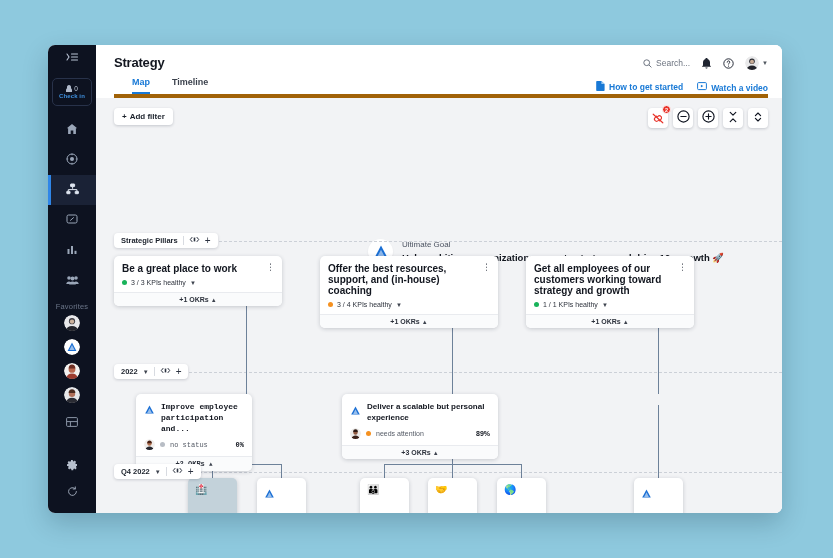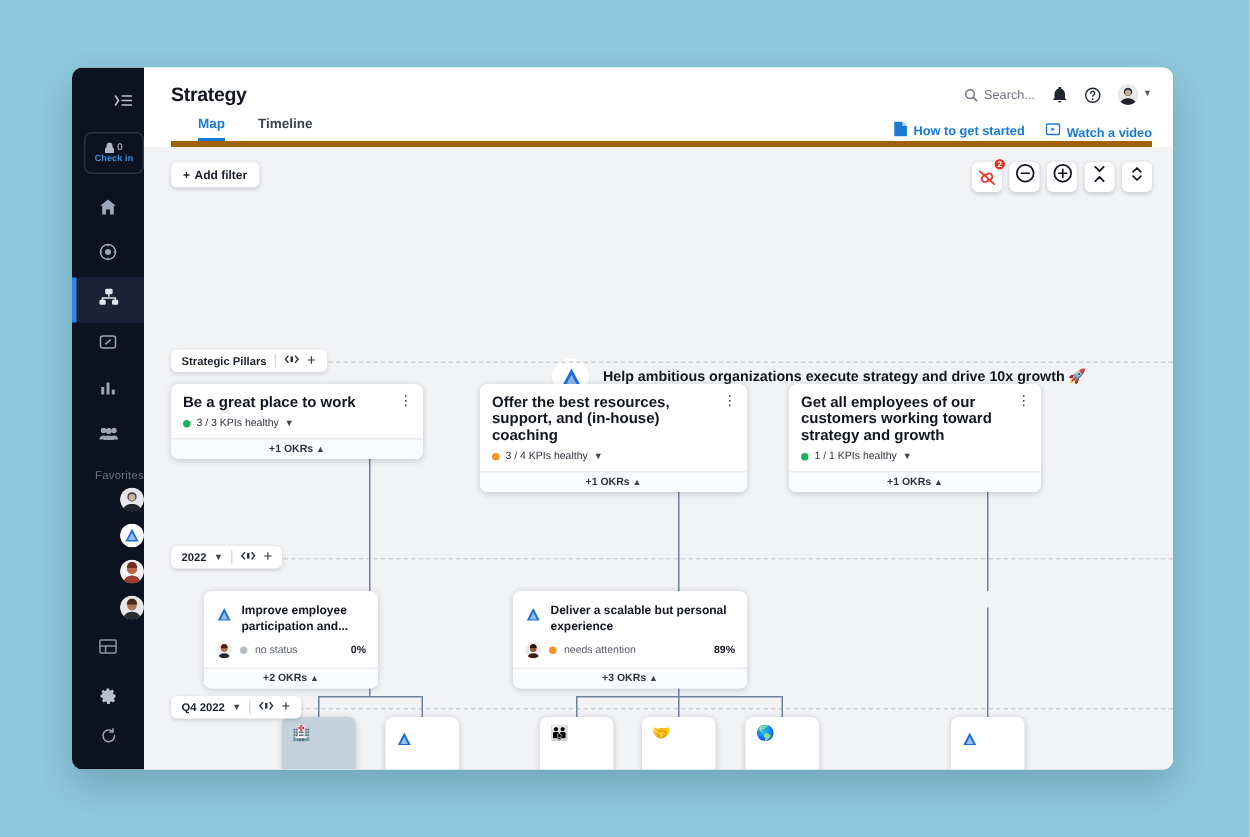--- a/index.html
+++ b/index.html
@@ -19,22 +19,22 @@
     background: #ffffff;
     box-shadow: 0 10px 26px rgba(10,30,50,.22);
     overflow: hidden;
     display: flex;
   }
 
   
   .sidebar {
     width: 48px; height: 100%;
     background: #0d1220;
-    display: flex; flex-direction: column; align-items: flex-end;
-    padding-top: 10px;
+    display: flex; flex-direction: column; align-items: center;
+    padding-top: 0;
     flex: 0 0 48px;
     position: relative;
   }
   .sb-top-icon {
     width: 28px; height: 24px; display:flex; align-items:center; justify-content:center;
     color:#b9c3d4; margin-bottom: 9px;
   }
   .checkin {
     width: 40px; height: 28px; border: 1px solid #28324a; border-radius: 5px;
     display: flex; flex-direction: column; align-items: center; justify-content: center;
@@ -435,20 +435,21 @@
         <div class="conn vline" style="left:562px; top:307px; height:73px;"></div>
 
         <div class="goal">
           <div class="goal-logo">
             <svg width="18" height="18" viewBox="0 0 18 18">
                 <path d="M9 2.6 15.6 15H2.4z" fill="#1a6fd4"></path>
                 <path d="M9 6.8 12.9 14H5.1z" fill="#fff" opacity=".5"></path>
               </svg>
           </div>
           <div>
+            <div class="goal-sub">Ultimate Goal</div>
             <div class="goal-title">Help ambitious organizations execute strategy and drive 10x growth 🚀</div>
           </div>
         </div>
 
         <div class="dashrow" style="top:143px;"></div>
         <div class="rowpill" style="left:18px; top:135px;">
           <span>Strategic Pillars</span>
           <span class="sep"></span>
           <span>
             <svg width="11" height="7" viewBox="0 0 11 7" fill="none" stroke="#2b3240" stroke-width="1" stroke-linecap="round">
@@ -516,21 +517,21 @@
           <span>
             <svg width="11" height="7" viewBox="0 0 11 7" fill="none" stroke="#2b3240" stroke-width="1" stroke-linecap="round">
                 <path d="M3 1.4 1.3 3.5 3 5.6"></path>
                 <path d="M8 1.4 9.7 3.5 8 5.6"></path>
                 <rect x="4.7" y="1.6" width="1.6" height="3.8" fill="#2b3240" stroke="none"></rect>
               </svg>
           </span>
           <span class="plus">+</span>
         </div>
 
-        <div class="card ocard" style="left:40px; top:296px; width:116px;">
+        <div class="card ocard" style="left:40px; top:296px; width:116px;font-family:Liberation Mono, monospace;">
           <div class="ohead">
             <span class="ologo">
               <svg width="11" height="11" viewBox="0 0 11 11">
                   <path d="M5.5 1.4 9.8 9.6H1.2z" fill="#1a6fd4"></path>
                   <path d="M5.5 4.2 7.9 9H3.1z" fill="#fff" opacity=".55"></path>
                 </svg>
             </span>
             <span class="otitle">Improve employee participation and...</span>
           </div>
           <div class="orow">

